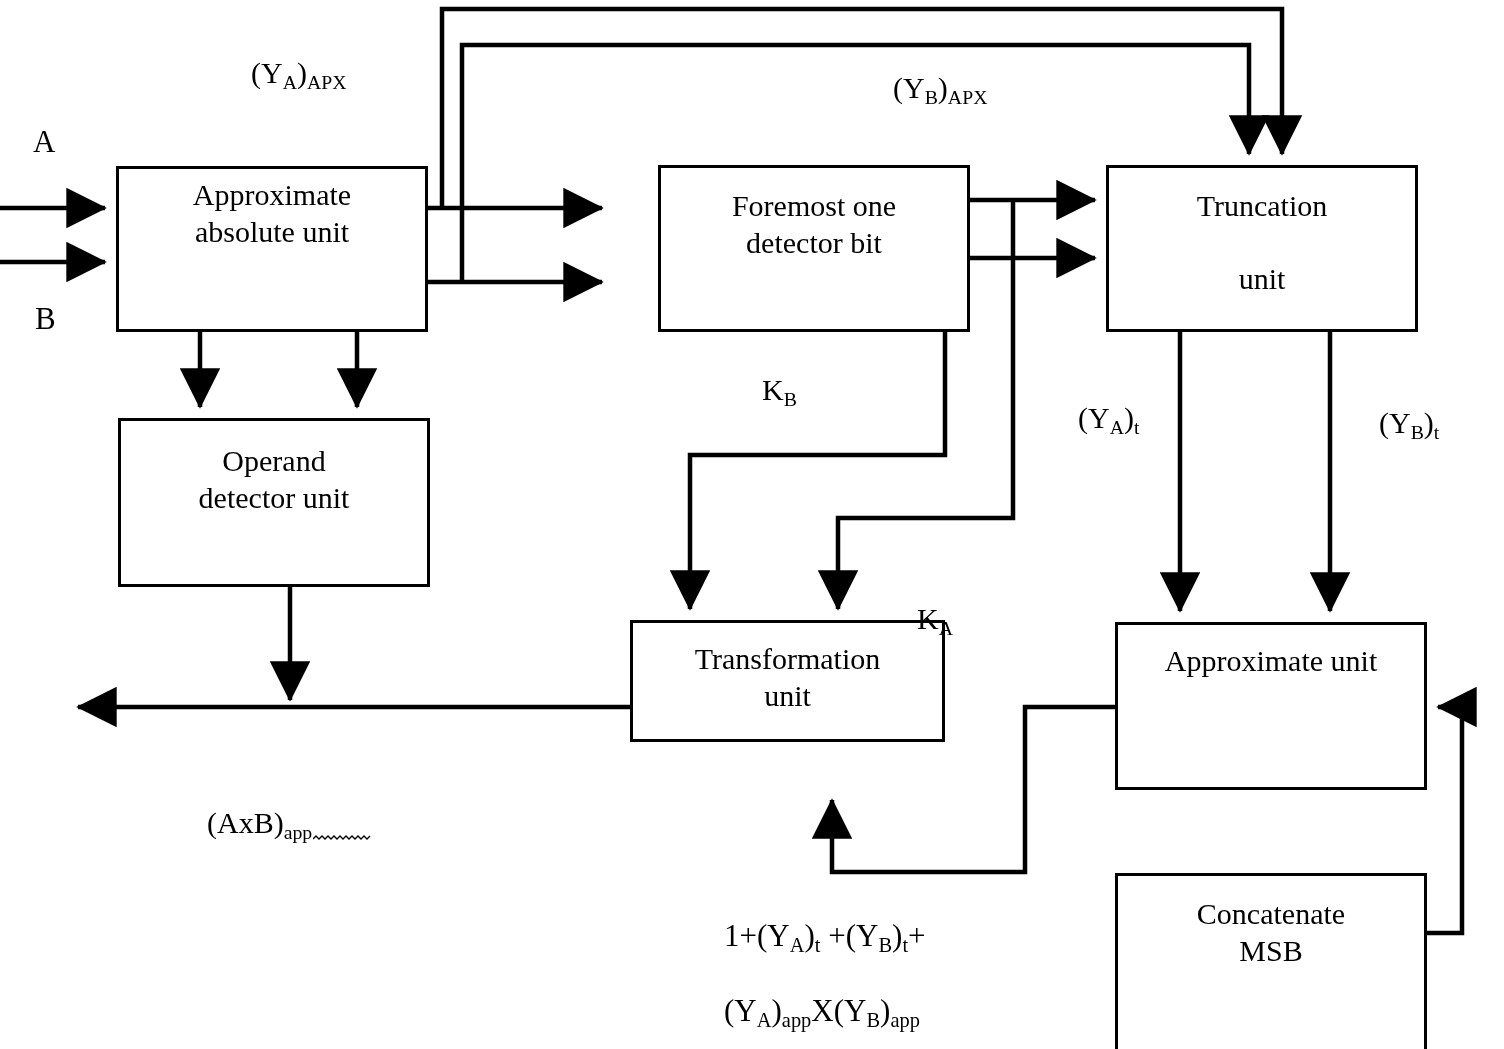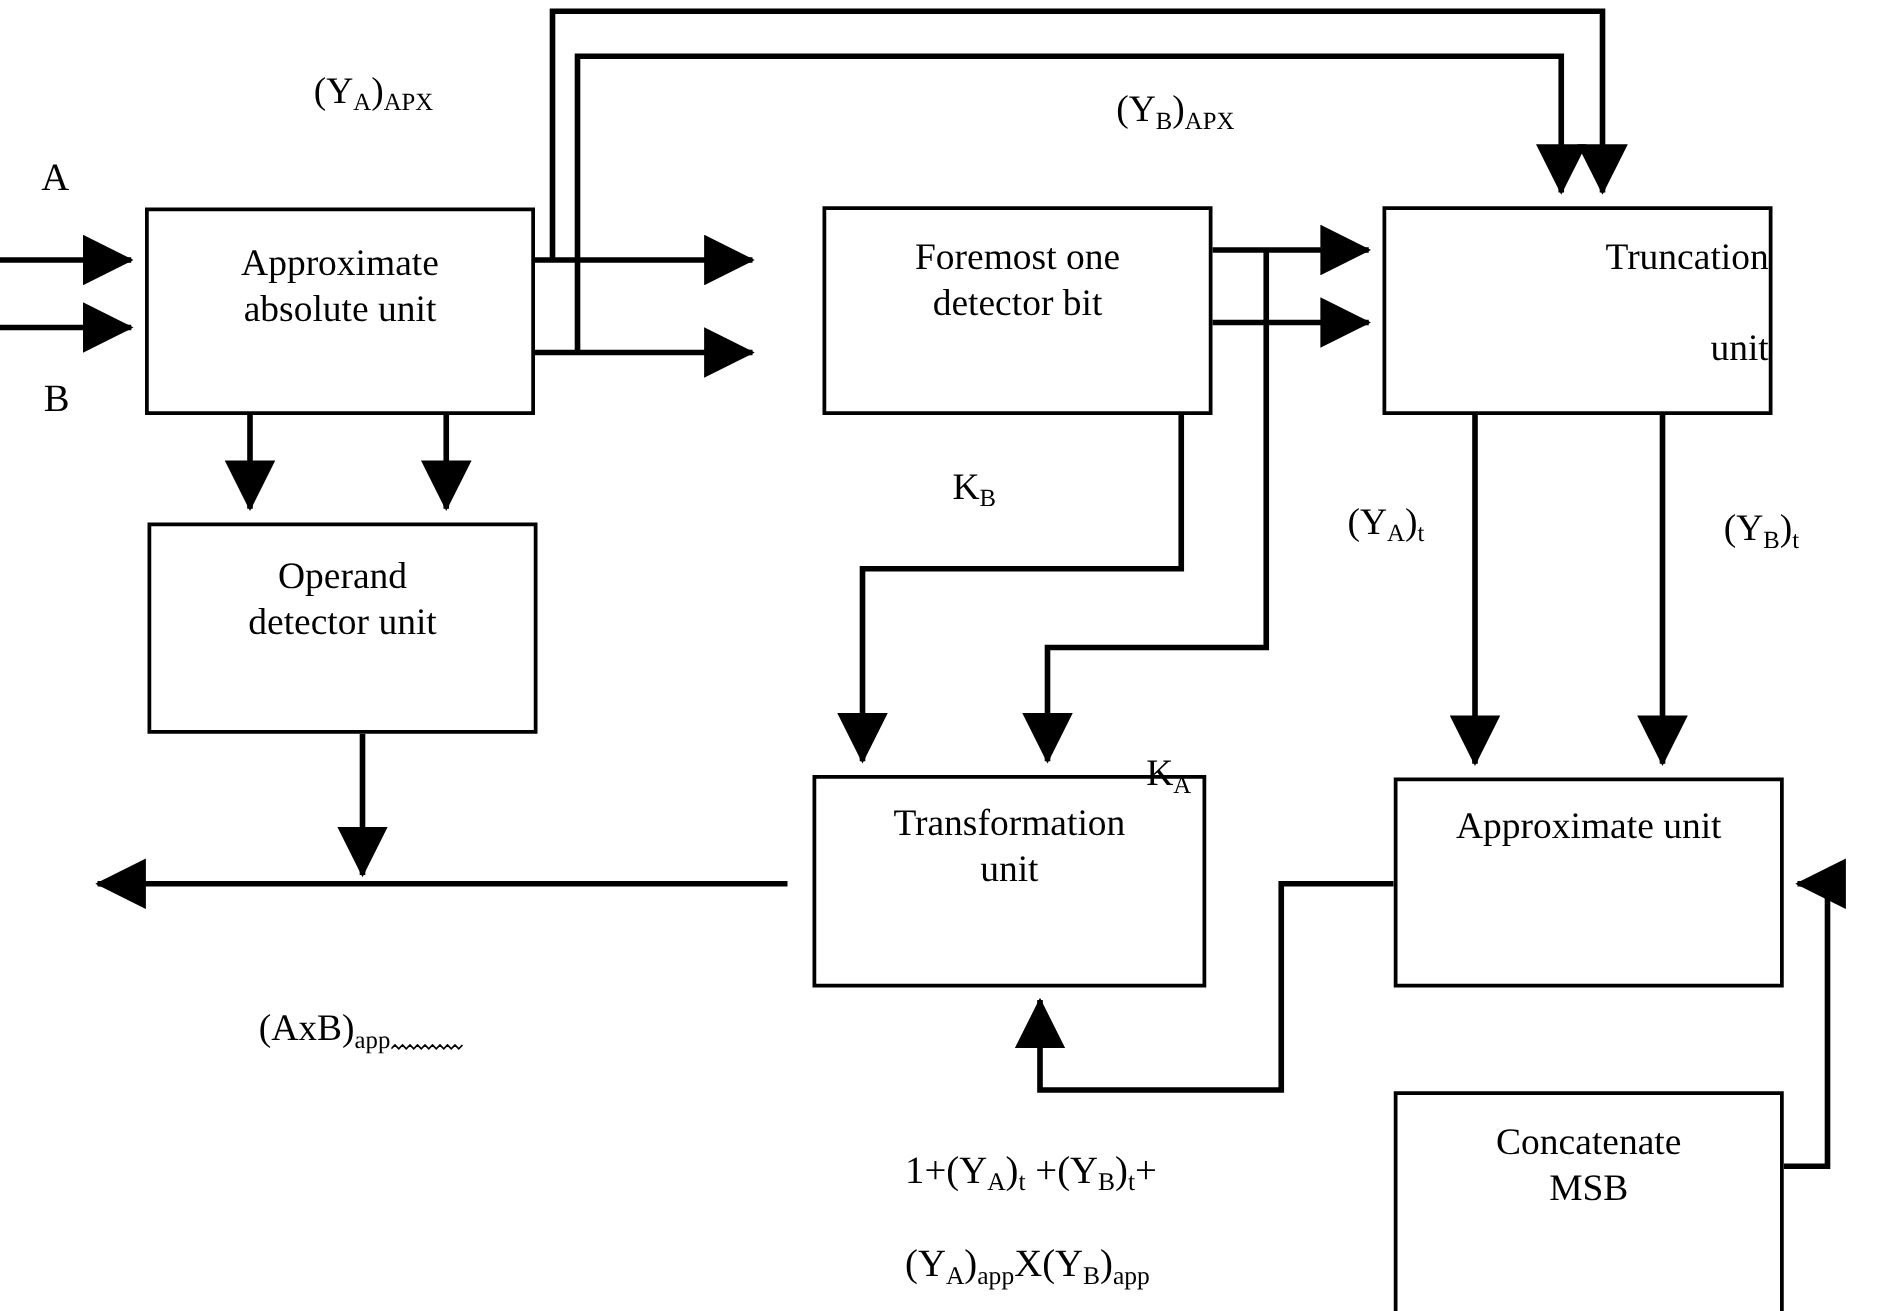--- a/index.html
+++ b/index.html
@@ -120,42 +120,42 @@
 
       <path d="M630,707 L78,707" marker-end="url(#ah-left)"></path>
 
       <path d="M1115,707 L1025,707 L1025,872 L832,872 L832,800" marker-end="url(#ah-up)"></path>
 
       <path d="M1427,933 L1462,933 L1462,707 L1438,707" marker-end="url(#ah-left)"></path>
 
     </g>
   </svg>
 
-  <div class="node" style="left:116px; top:166px; width:312px; height:166px; padding-top:24px;">
+  <div class="node" style="left:116px; top:166px; width:312px; height:166px; padding-top:8px;">
     <span class="node-label">Approximate
 absolute unit</span>
   </div>
 
   <div class="node" style="left:634px; top:165px; width:312px; height:167px; padding-top:20px;margin-left:24px;">
     <span class="node-label">Foremost one
 detector bit</span>
   </div>
 
-  <div class="node" style="left:1106px; top:165px; width:312px; height:167px; padding-top:20px;text-align:right;">
+  <div class="node" style="left:1106px; top:165px; width:312px; height:167px; padding-top:20px;">
     <span class="node-label">Truncation
 
 unit</span>
   </div>
 
   <div class="node" style="left:118px; top:418px; width:312px; height:169px; padding-top:22px;">
     <span class="node-label">Operand
 detector unit</span>
   </div>
 
-  <div class="node" style="left:630px; top:620px; width:315px; height:170px; padding-top:18px;margin-left:20px;">
+  <div class="node" style="left:630px; top:620px; width:315px; height:122px; padding-top:18px;">
     <span class="node-label">Transformation
 unit</span>
   </div>
 
   <div class="node" style="left:1115px; top:622px; width:312px; height:168px; padding-top:18px;">
     <span class="node-label">Approximate unit</span>
   </div>
 
   <div class="node" style="left:1115px; top:873px; width:312px; height:180px; padding-top:20px;">
     <span class="node-label">Concatenate

